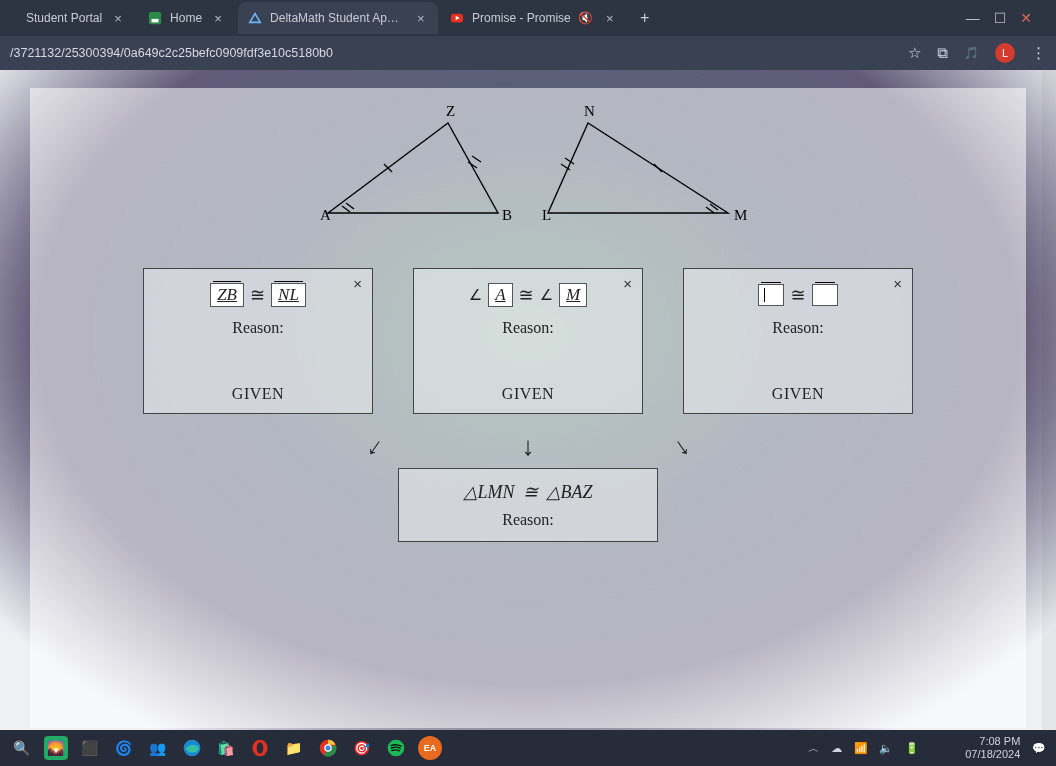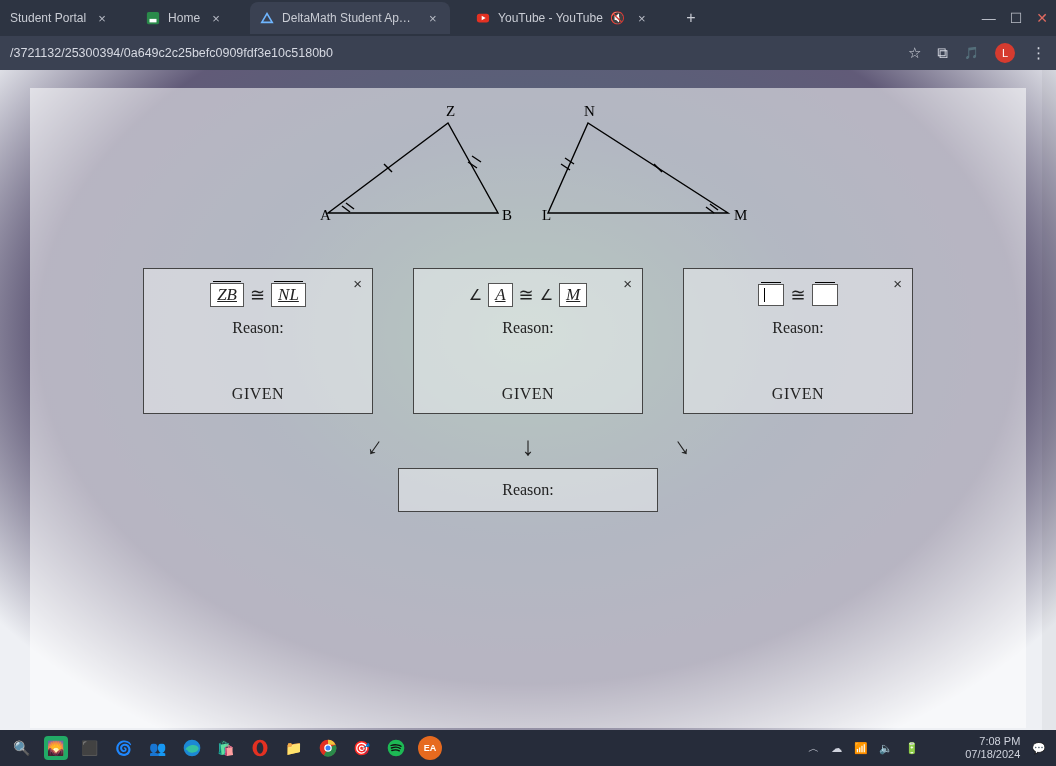--- a/index.html
+++ b/index.html
@@ -1,21 +1,21 @@
 <!DOCTYPE html>
 <html><head>
 <meta charset="utf-8">
 <style>
   * { box-sizing: border-box; margin: 0; padding: 0; }
   html, body { width: 1056px; height: 766px; overflow: hidden; font-family: "Segoe UI", Arial, sans-serif; }
   body { background: #1a2030; }
 
   
   .browser-chrome { background: #2d3442; color: #d0d4dc; }
-  .tab-strip { display: flex; align-items: center; height: 36px; padding: 0 0; gap: 16px; border-radius: 18px; }
+  .tab-strip { display: flex; align-items: center; height: 36px; padding: 0 16px; gap: 2px; border-radius: 18px; }
   .tab {
     display: flex; align-items: center; gap: 8px;
     padding: 0 10px; height: 32px; border-radius: 8px 8px 0 0;
     font-size: 12px; color: #c9ccd4; max-width: 200px;
     cursor: pointer;
   }
   .tab.active { background: #3a4152; }
   .tab .tab-icon { width: 14px; height: 14px; display:inline-flex; align-items:center; justify-content:center; }
   .tab .tab-title { white-space: nowrap; overflow: hidden; text-overflow: ellipsis; max-width: 140px; }
   .tab .tab-close { font-size: 13px; color:#b8bcc6; width:16px; text-align:center; }
@@ -138,21 +138,21 @@
       <span class="tab-close">×</span>
     </div>
 
     <div class="tab">
       <span class="tab-icon">
         <svg viewBox="0 0 16 16" width="14" height="14">
             <rect x="1" y="3" width="14" height="10" rx="3" fill="#e33122"></rect>
             <path d="M6.5 5.5 L11 8 L6.5 10.5 Z" fill="#fff"></path>
           </svg>
       </span>
-      <span class="tab-title">YouTube - YouTube</span>
+      <span class="tab-title">Promise - Promise</span>
       <span style="font-size:12px;">🔇</span>
       <span class="tab-close">×</span>
     </div>
 
     <div class="tab newtab">
       <span>+</span>
     </div>
 
     <div class="strip-right">
       <span>—</span>
@@ -251,20 +251,25 @@
       </div>
     </div>
 
     <div class="arrows-row">
       <span>↓</span>
       <span>↓</span>
       <span>↓</span>
     </div>
 
     <div class="conclusion-box">
+      <div class="conclusion-stmt">
+        <span>△</span><span>LMN</span>
+        <span style="margin:0 4px;">≅</span>
+        <span>△</span><span>BAZ</span>
+      </div>
       <div class="reason-label">Reason:</div>
     </div>
 
   </div>
   <div class="scroll-edge"></div>
 </div>
 
 <div class="taskbar">
   <div class="tb-left">
     <span class="tb-icon" style="color:#aab;">🔍</span>

